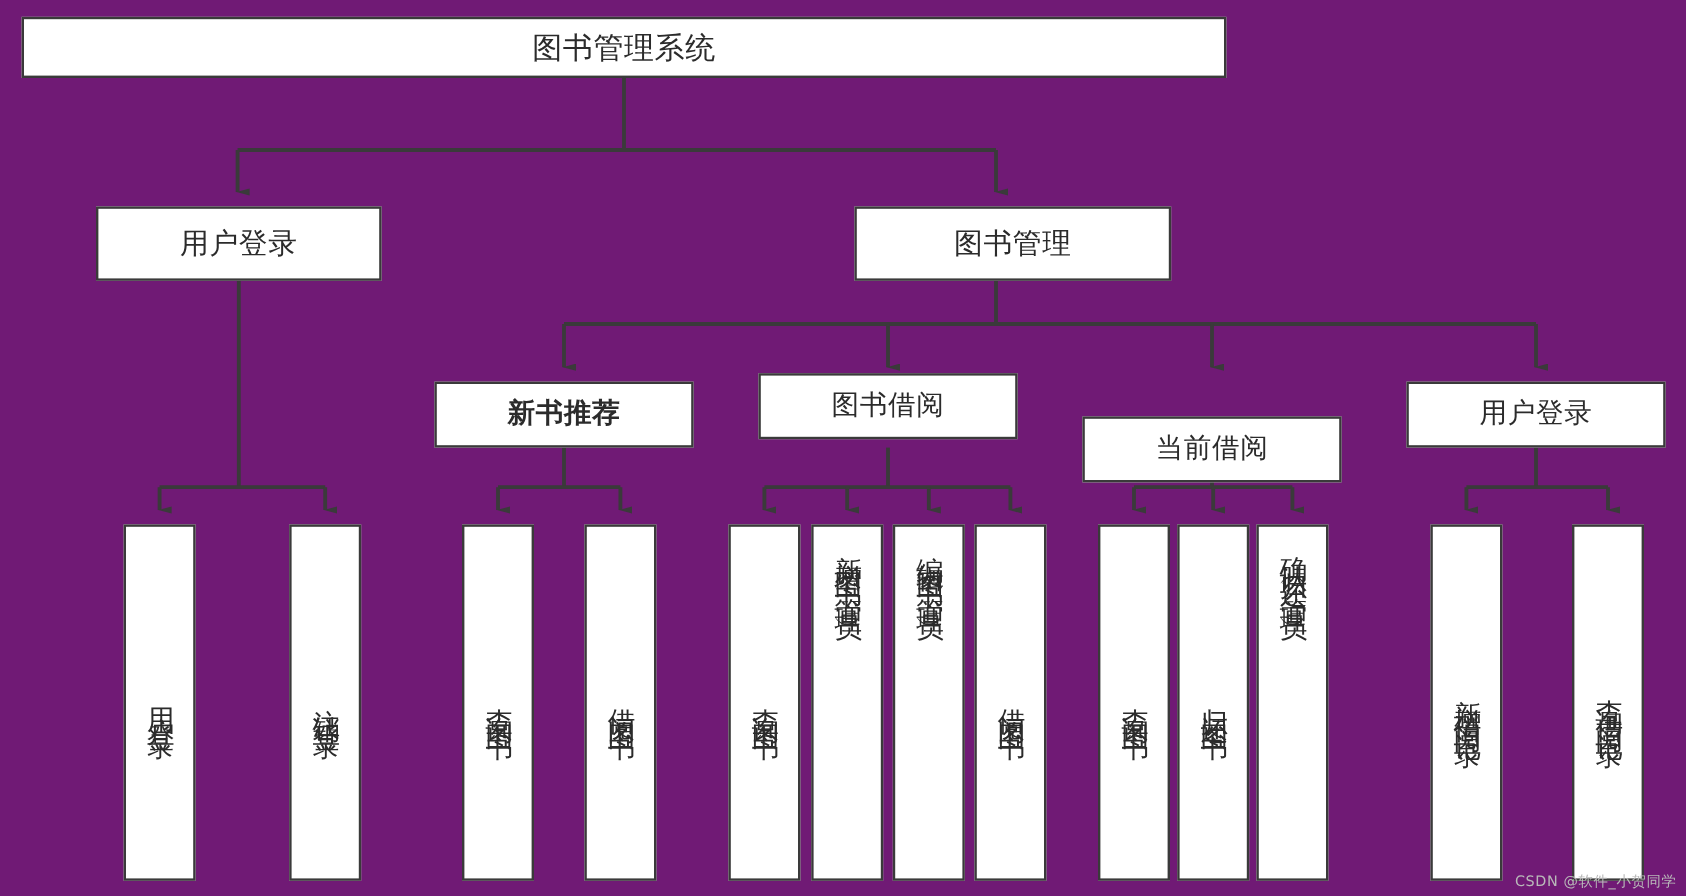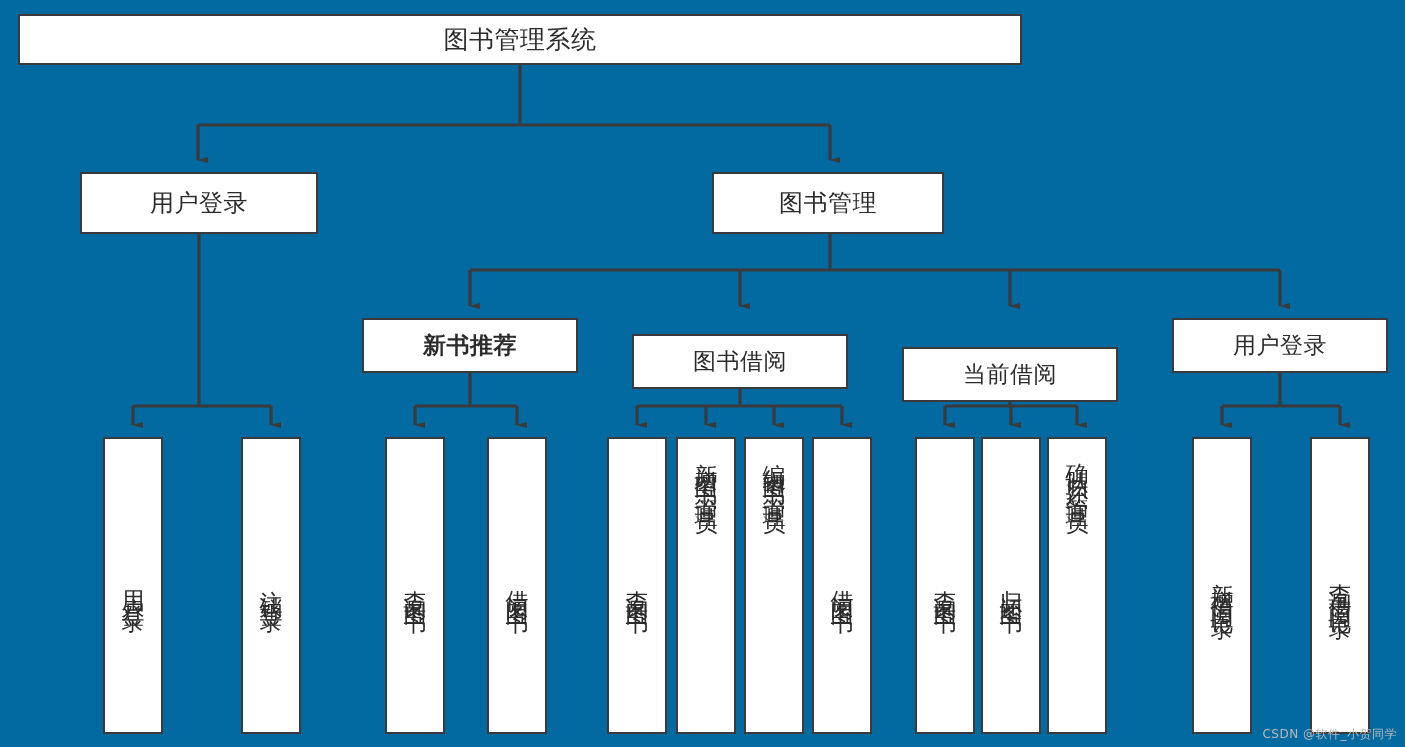--- a/index.html
+++ b/index.html
@@ -8,21 +8,21 @@
     padding: 0;
     background: #ffffff;
   }
   body {
     font-family: "DejaVu Sans", "Liberation Sans", sans-serif;
   }
   #diagram {
     position: relative;
     width: 1405px;
     height: 747px;
-    background: #0369a1;
+    background: #701a75;
     overflow: hidden;
   }
   #edges {
     position: absolute;
     left: 0;
     top: 0;
     width: 1405px;
     height: 747px;
     pointer-events: none;
   }
@@ -143,28 +143,28 @@
     </g>
   </svg>
 
   <div class="node root" id="node-root" style="left: 18px; top: 14px; width: 1004px; height: 51px;">
     <span class="node-label">图书管理系统</span>
   </div>
 
   <div class="node level2" id="node-user-login" style="left: 80px; top: 172px; width: 238px; height: 62px;">
     <span class="node-label">用户登录</span>
   </div>
-  <div class="node level2" id="node-book-manage" style="left: 712px; top: 172px; width: 232px; height: 62px;">
+  <div class="node level2" id="node-book-manage" style="left: 712px; top: 172px; width: 264px; height: 62px;">
     <span class="node-label">图书管理</span>
   </div>
 
   <div class="node level3" id="node-new-book-recommend" style="left: 362px; top: 318px; width: 216px; height: 55px; font-weight: bold;">
     <span class="node-label">新书推荐</span>
   </div>
-  <div class="node level3" id="node-book-borrow" style="left: 632px; top: 334px; width: 216px; height: 55px;">
+  <div class="node level3" id="node-book-borrow" style="left: 632px; top: 311px; width: 216px; height: 55px;">
     <span class="node-label">图书借阅</span>
   </div>
   <div class="node level3" id="node-current-borrow" style="left: 902px; top: 318px; width: 216px; height: 55px; margin-top: 29px;">
     <span class="node-label">当前借阅</span>
   </div>
   <div class="node level3" id="node-borrow-record" style="left: 1172px; top: 318px; width: 216px; height: 55px;">
     <span class="node-label">用户登录</span>
   </div>
 
   <div class="node leaf" id="leaf-0" style="left: 103px; top: 437px; width: 60px; height: 297px;">

